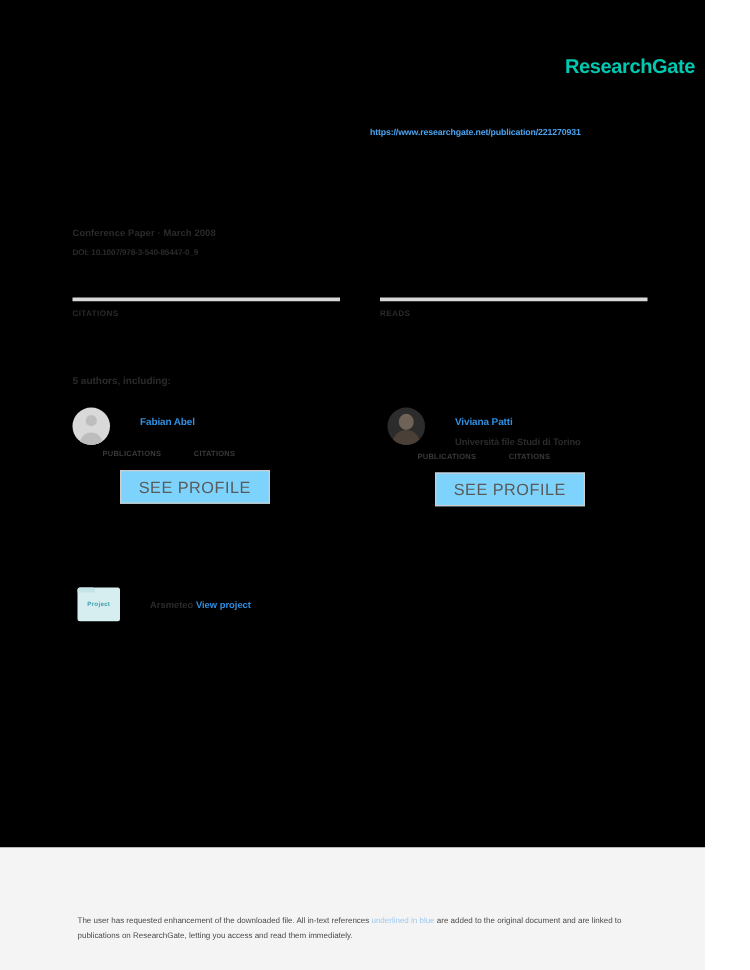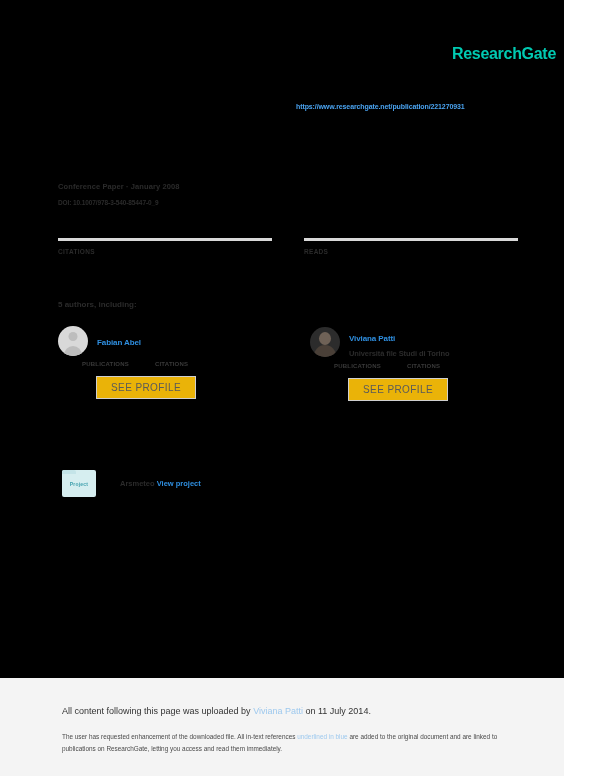--- a/index.html
+++ b/index.html
@@ -124,22 +124,22 @@
     width: 470px;
     display: flex;
     gap: 36px;
   }
   .author {
     width: 216px;
     position: relative;
   }
   .author-top {
     display: flex;
-    align-items: center;
-    gap: 9px;
+    align-items: flex-start;
+    gap: 24px;
   }
   .avatar {
     width: 30px;
     height: 30px;
     border-radius: 50%;
     flex: 0 0 30px;
     overflow: hidden;
     position: relative;
   }
   .avatar.placeholder {
@@ -218,23 +218,23 @@
     font-weight: bold;
     color: #3a3a3a;
     letter-spacing: 0.2px;
     white-space: nowrap;
   }
   .see-profile {
     margin-top: 9px;
     margin-left: 38px;
     display: inline-block;
     padding: 5px 14px;
-    background: #eab308;
+    background: #7dd3fc;
     border: 1px solid #cfcfcf;
-    font-size: 10px;
+    font-size: 13px;
     color: #5a5a5a;
     letter-spacing: 0.4px;
     white-space: nowrap;
   }
 
   
   .projects-heading {
     position: absolute;
     left: 58px;
     top: 440px;
@@ -326,21 +326,21 @@
 
 <div class="page">
 
   <div class="dark-region">
 
     <div class="rg-logo">ResearchGate</div>
 
     <a class="pub-url">https://www.researchgate.net/publication/221270931</a>
 
     <div class="meta-block">
-      <div class="meta-type">Conference Paper · January 2008</div>
+      <div class="meta-type">Conference Paper · March 2008</div>
       <div class="meta-doi">DOI: 10.1007/978-3-540-85447-0_9</div>
     </div>
 
     <div class="stats">
       <div class="stat-col">
         <div class="stat-rule"></div>
         <div class="stat-label">CITATIONS</div>
         <div class="stat-value">3</div>
       </div>
       <div class="stat-col">
@@ -399,21 +399,18 @@
       </div>
       <div class="project-text">
         <span>Arsmeteo</span>
         <a class="project-link">View project</a>
       </div>
     </div>
 
   </div>
 
   <div class="footer">
-    <div class="footer-main">
-      <span>All content following this page was uploaded by </span><a class="link">Viviana Patti</a><span> on 11 July 2014.</span>
-    </div>
     <div class="footer-note">
       <span>The user has requested enhancement of the downloaded file. All in-text references </span><span class="link">underlined in blue</span><span> are added to the original document and are linked to publications on ResearchGate, letting you access and read them immediately.</span>
     </div>
   </div>
 
 </div>
 
 </body></html>

